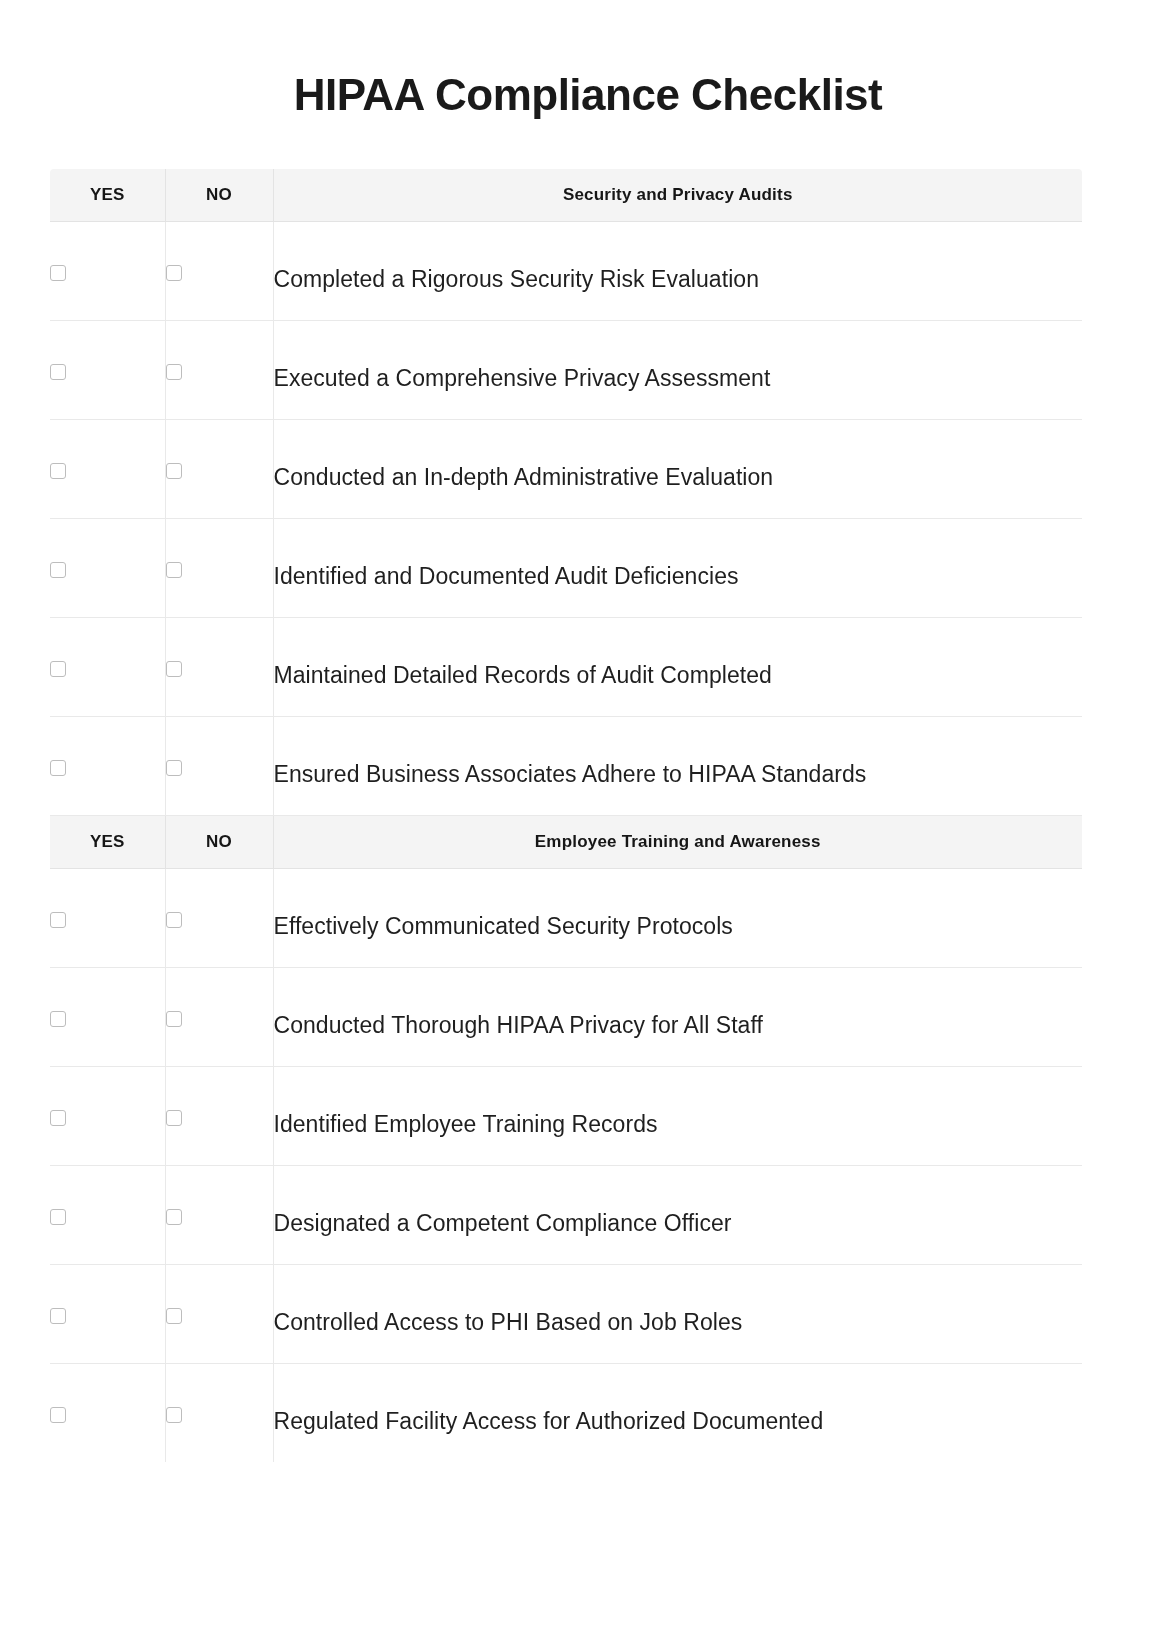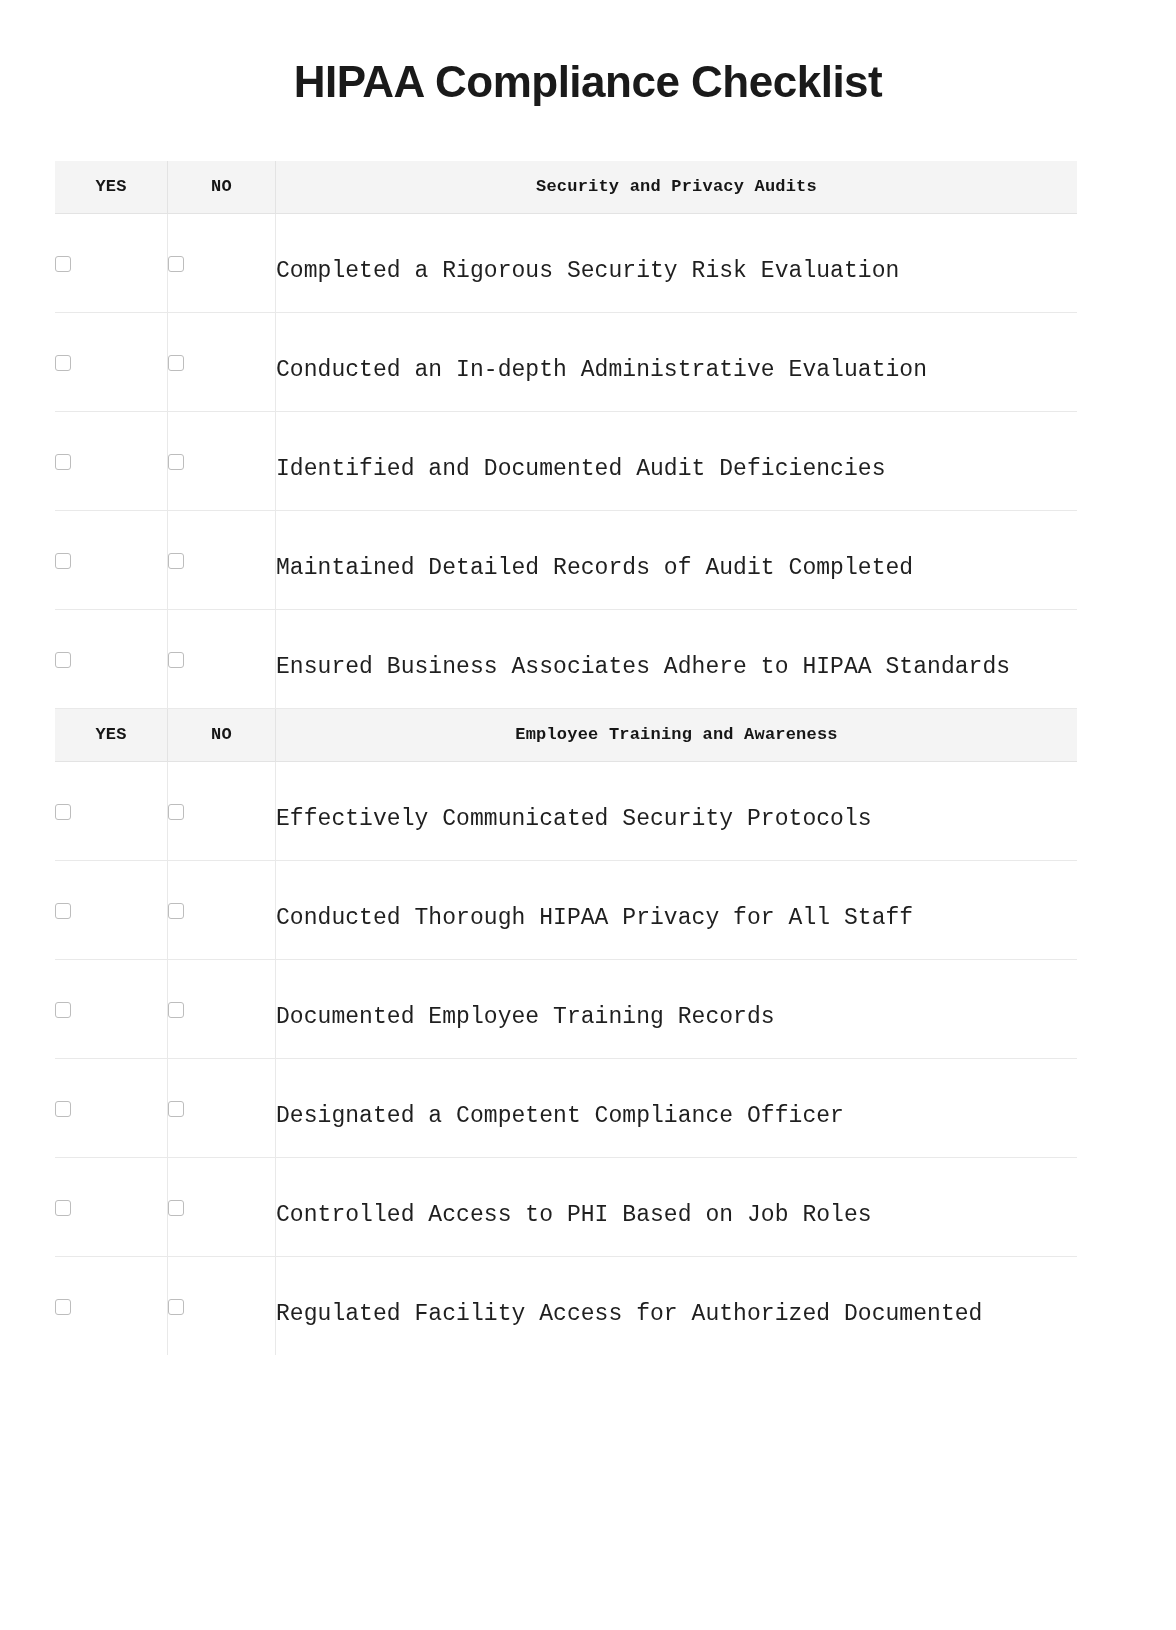--- a/index.html
+++ b/index.html
@@ -17,46 +17,45 @@
   .page {
     position: relative;
     width: 1176px;
     height: 1630px;
     box-sizing: border-box;
     padding: 0;
     background: #ffffff;
   }
 
   .doc-title {
-    margin: 1px;
+    margin: 14px;
     padding-top: 56px;
     padding-bottom: 0;
     text-align: center;
     font-size: 44px;
     font-weight: bold;
     color: #1a1a1a;
     letter-spacing: -0.5px;
     line-height: 1.15;
   }
 
   .table-wrap {
     margin: 46px 48px 0 48px;
     width: 1036px;
     box-sizing: border-box;
   }
 
   table.checklist {
     width: 100%;
     border-collapse: collapse;
     table-layout: fixed;
-    border: 7px solid #22c55e;
+    border: 2px solid #22c55e;
     border-radius: 6px;
     overflow: hidden;
     background: #ffffff;
-    font-family: Liberation Mono, monospace;
   }
 
   col.col-yes { width: 116px; }
   col.col-no  { width: 108px; }
   col.col-item { width: auto; }
 
   tr.section-header > th {
     background: #f4f4f4;
     border: 1px solid #e3e3e3;
     font-size: 17px;
@@ -139,20 +138,27 @@
             <td class="cb-cell"><span class="checkbox"></span></td>
             <td class="cb-cell"><span class="checkbox"></span></td>
             <td class="item-cell">
               <span class="item-text">Completed a Rigorous Security Risk Evaluation</span>
             </td>
           </tr>
           <tr class="item-row">
             <td class="cb-cell"><span class="checkbox"></span></td>
             <td class="cb-cell"><span class="checkbox"></span></td>
             <td class="item-cell">
+              <span class="item-text">Executed a Comprehensive Privacy Assessment</span>
+            </td>
+          </tr>
+          <tr class="item-row">
+            <td class="cb-cell"><span class="checkbox"></span></td>
+            <td class="cb-cell"><span class="checkbox"></span></td>
+            <td class="item-cell">
               <span class="item-text">Conducted an In-depth Administrative Evaluation</span>
             </td>
           </tr>
           <tr class="item-row">
             <td class="cb-cell"><span class="checkbox"></span></td>
             <td class="cb-cell"><span class="checkbox"></span></td>
             <td class="item-cell">
               <span class="item-text">Identified and Documented Audit Deficiencies</span>
             </td>
           </tr>
@@ -186,21 +192,21 @@
             <td class="cb-cell"><span class="checkbox"></span></td>
             <td class="cb-cell"><span class="checkbox"></span></td>
             <td class="item-cell">
               <span class="item-text">Conducted Thorough HIPAA Privacy for All Staff</span>
             </td>
           </tr>
           <tr class="item-row">
             <td class="cb-cell"><span class="checkbox"></span></td>
             <td class="cb-cell"><span class="checkbox"></span></td>
             <td class="item-cell">
-              <span class="item-text">Documented Employee Training Records</span>
+              <span class="item-text">Identified Employee Training Records</span>
             </td>
           </tr>
           <tr class="item-row">
             <td class="cb-cell"><span class="checkbox"></span></td>
             <td class="cb-cell"><span class="checkbox"></span></td>
             <td class="item-cell">
               <span class="item-text">Designated a Competent Compliance Officer</span>
             </td>
           </tr>
           <tr class="item-row">

